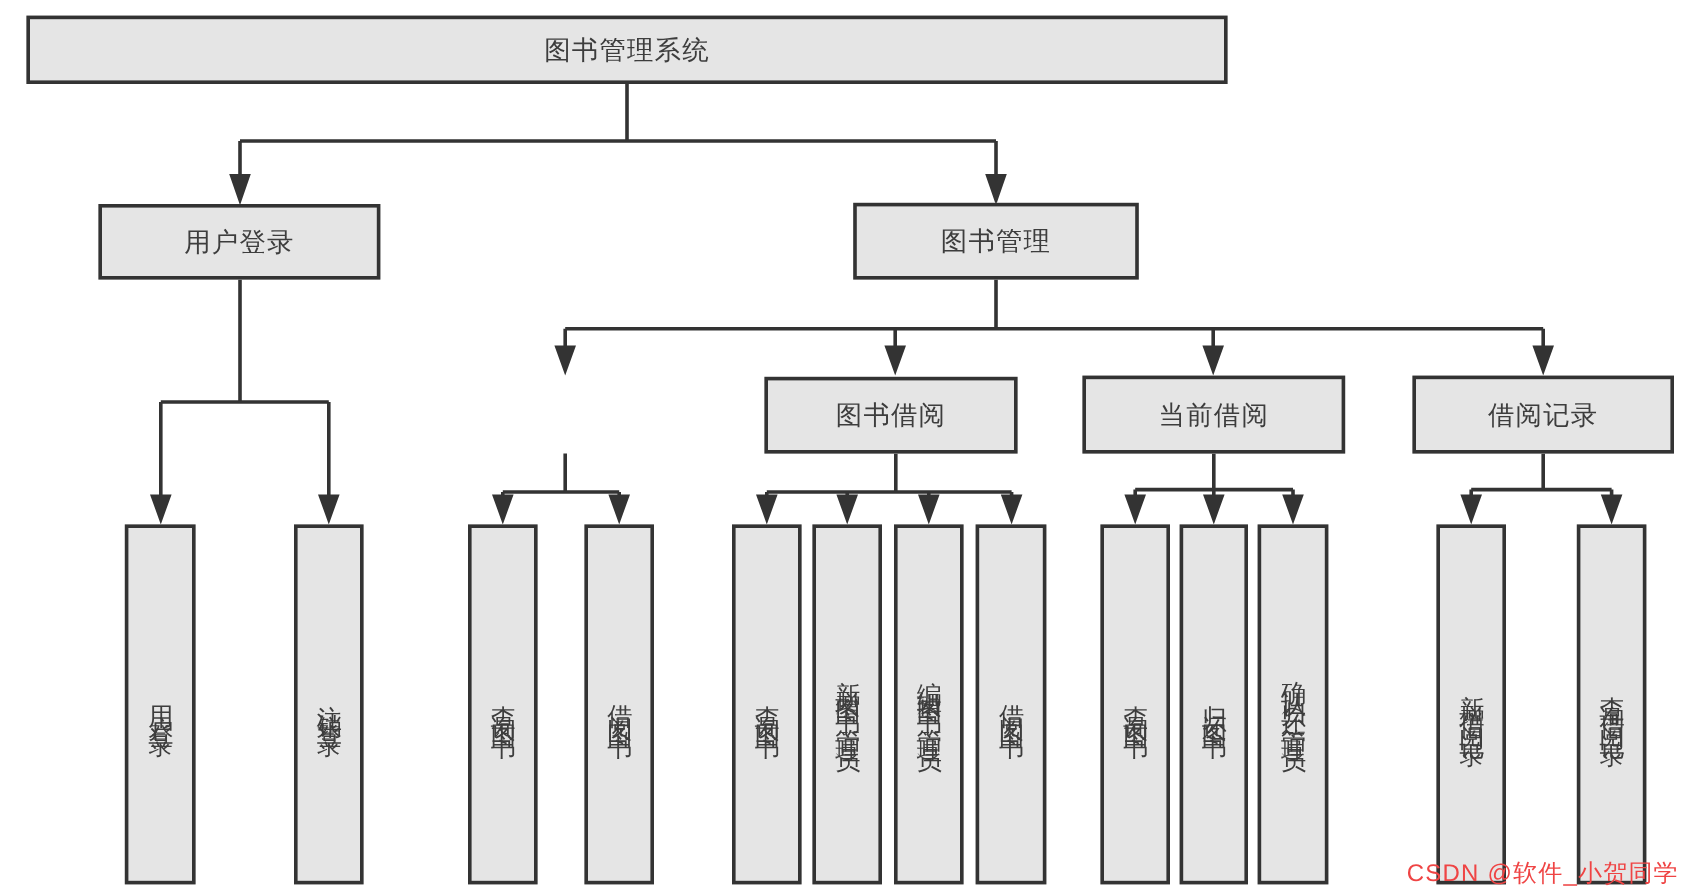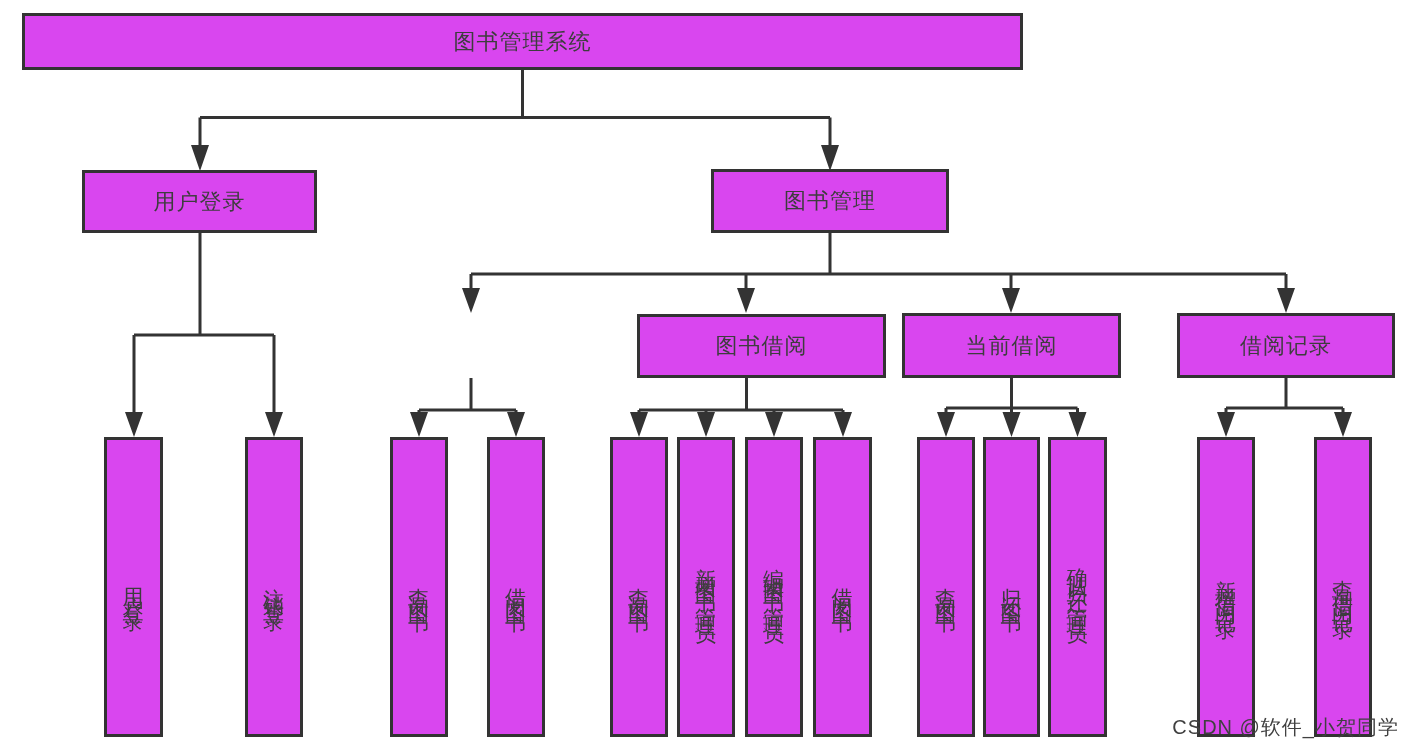--- a/index.html
+++ b/index.html
@@ -13,21 +13,21 @@
   }
   .connectors {
     position: absolute;
     left: 0; top: 0;
     width: 1405px; height: 747px;
     pointer-events: none;
   }
   .node {
     position: absolute;
     box-sizing: border-box;
-    background: #d946ef;
+    background: #e5e5e5;
     border: 3px solid #333333;
     color: #3d3d3d;
     display: flex;
     align-items: center;
     justify-content: center;
     font-size: 22px;
     letter-spacing: 1px;
     text-align: center;
     z-index: 2;
   }
@@ -38,21 +38,21 @@
     font-size: 21px;
     letter-spacing: 8px;
     line-height: 1;
   }
   .watermark {
     position: absolute;
     right: 6px;
     bottom: 6px;
     font-size: 20px;
     letter-spacing: 1px;
-    color: #404040;
+    color: #ef4444;
     z-index: 3;
     white-space: nowrap;
   }
 </style>
 </head>
 <body>
 
 <div class="stage">
 
   <svg class="connectors" viewBox="0 0 1405 747" xmlns="http://www.w3.org/2000/svg">
@@ -81,21 +81,21 @@
       <path d="M937 412 L955 412 L946 437 Z M1002.5 412 L1020.5 412 L1011.5 437 Z M1068.5 412 L1086.5 412 L1077.5 437 Z"></path>
       <path d="M1217 412 L1235 412 L1226 437 Z M1334 412 L1352 412 L1343 437 Z"></path>
     </g>
   </svg>
 
   <div class="node root" style="left:22px; top:13px; width:1001px; height:57px;">图书管理系统</div>
 
   <div class="node" style="left:82px; top:170px; width:235px; height:63px;">用户登录</div>
   <div class="node" style="left:711px; top:169px; width:238px; height:64px;">图书管理</div>
 
-  <div class="node" style="left:637px; top:314px; width:249px; height:64px;">图书借阅</div>
+  <div class="node" style="left:637px; top:314px; width:211px; height:64px;">图书借阅</div>
   <div class="node" style="left:902px; top:313px; width:219px; height:65px;text-align:center;">当前借阅</div>
   <div class="node" style="left:1177px; top:313px; width:218px; height:65px;">借阅记录</div>
 
   <div class="node leaf" style="left:104px; top:437px; width:59px; height:300px;">用户登录</div>
   <div class="node leaf" style="left:245px; top:437px; width:58px; height:300px;">注销登录</div>
 
   <div class="node leaf" style="left:390px; top:437px; width:58px; height:300px;">查询图书</div>
   <div class="node leaf" style="left:487px; top:437px; width:58px; height:300px;">借阅图书</div>
 
   <div class="node leaf" style="left:610px; top:437px; width:58px; height:300px;">查询图书</div>

